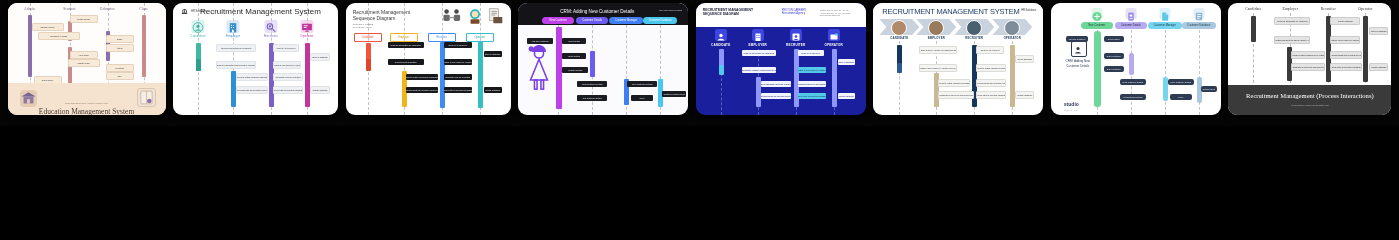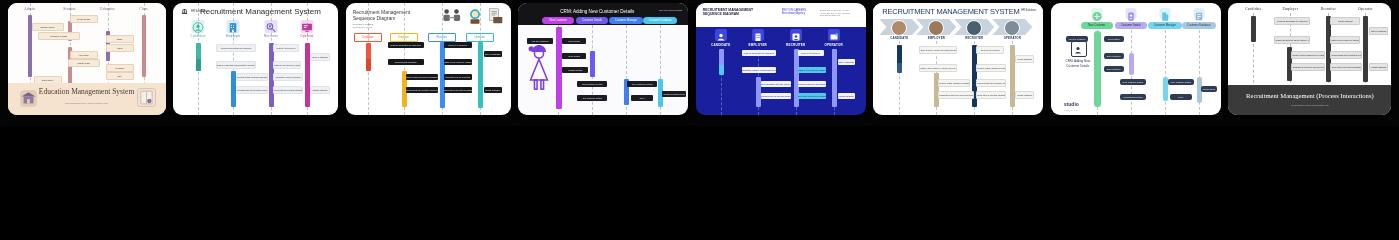--- a/index.html
+++ b/index.html
@@ -15,21 +15,21 @@
   .msg{position:absolute;height:6px;border-radius:1px;font-size:2px;line-height:6px;
        text-align:center;color:#333;overflow:hidden;white-space:nowrap;}
   .hdr-label{position:absolute;font-size:3.3px;letter-spacing:.2px;white-space:nowrap;transform:translateX(-50%);}
   .pill{position:absolute;height:7px;border-radius:3.5px;font-size:2.6px;line-height:7px;color:#fff;
         text-align:center;transform:translateX(-50%);white-space:nowrap;overflow:hidden;}
 
   
   .c1{width:158px;background:#fffdfb;}
   .c1 .top{position:absolute;left:0;right:0;top:0;height:80px;background:#fffdfb;}
   .c1 .foot{position:absolute;left:0;right:0;bottom:0;height:32px;background:#f5e3cf;}
-  .c1 .foot-title{position:absolute;left:50%;top:4px;transform:translateX(-50%);
+  .c1 .foot-title{position:absolute;left:50%;top:24px;transform:translateX(-50%);
         font-family:"Liberation Serif",serif;font-size:7.5px;color:#4a3b33;white-space:nowrap;}
   .c1 .foot-sub{position:absolute;left:50%;top:19px;transform:translateX(-50%);
         font-size:2.4px;color:#8d7f72;white-space:nowrap;}
   .c1 .foot-ico{position:absolute;width:17px;height:17px;bottom:8px;border-radius:3px;}
   .c1 .lbl{color:#6b5b78;font-family:"Liberation Serif",serif;font-size:3.6px;top:4px;}
   .c1 .msg{background:#f7ead9;border:.4px solid #e6d2ba;}
 
   
   .c2{width:165px;background:#fff;}
   .c2 .brandrow{position:absolute;left:8px;top:5px;display:flex;align-items:center;gap:3px;}

